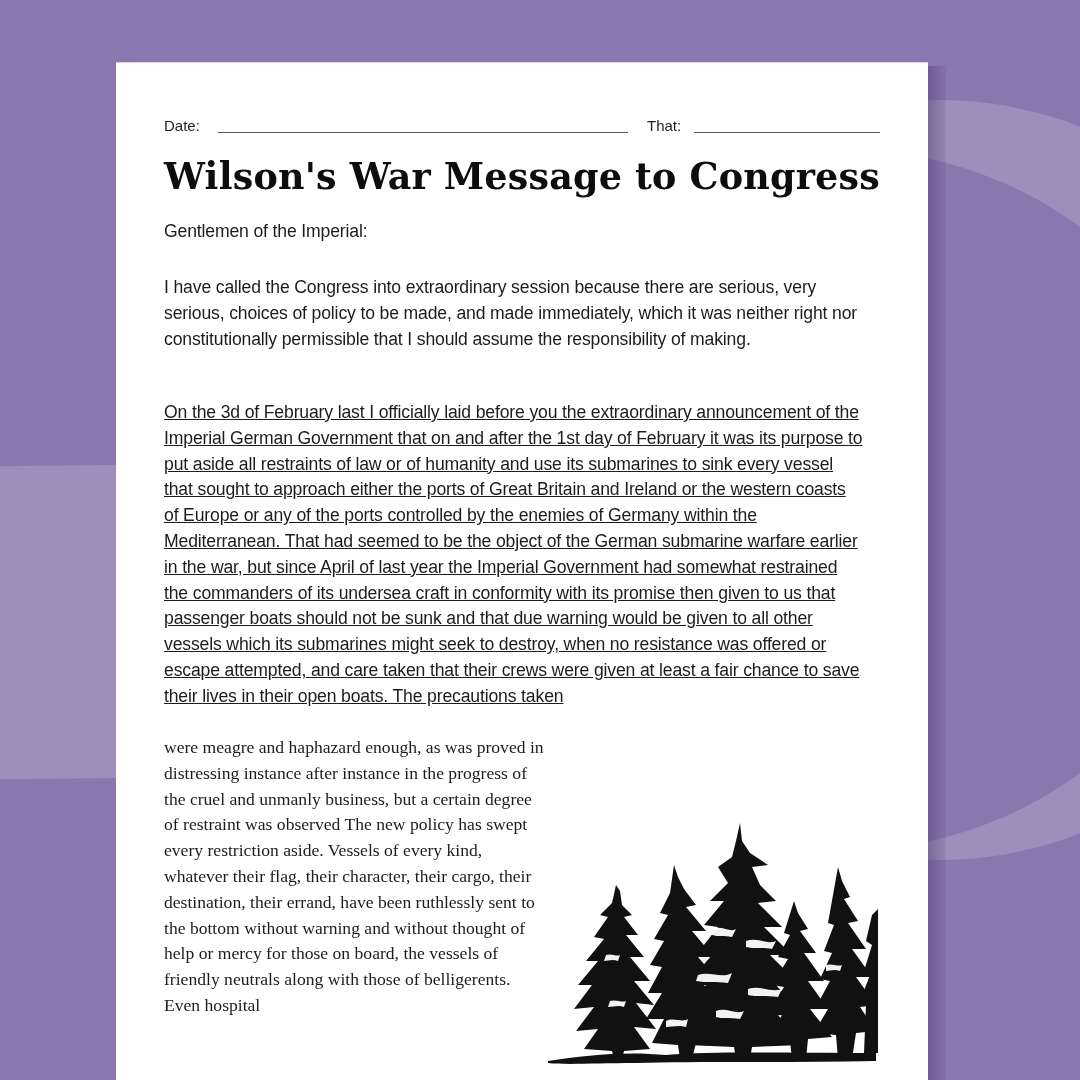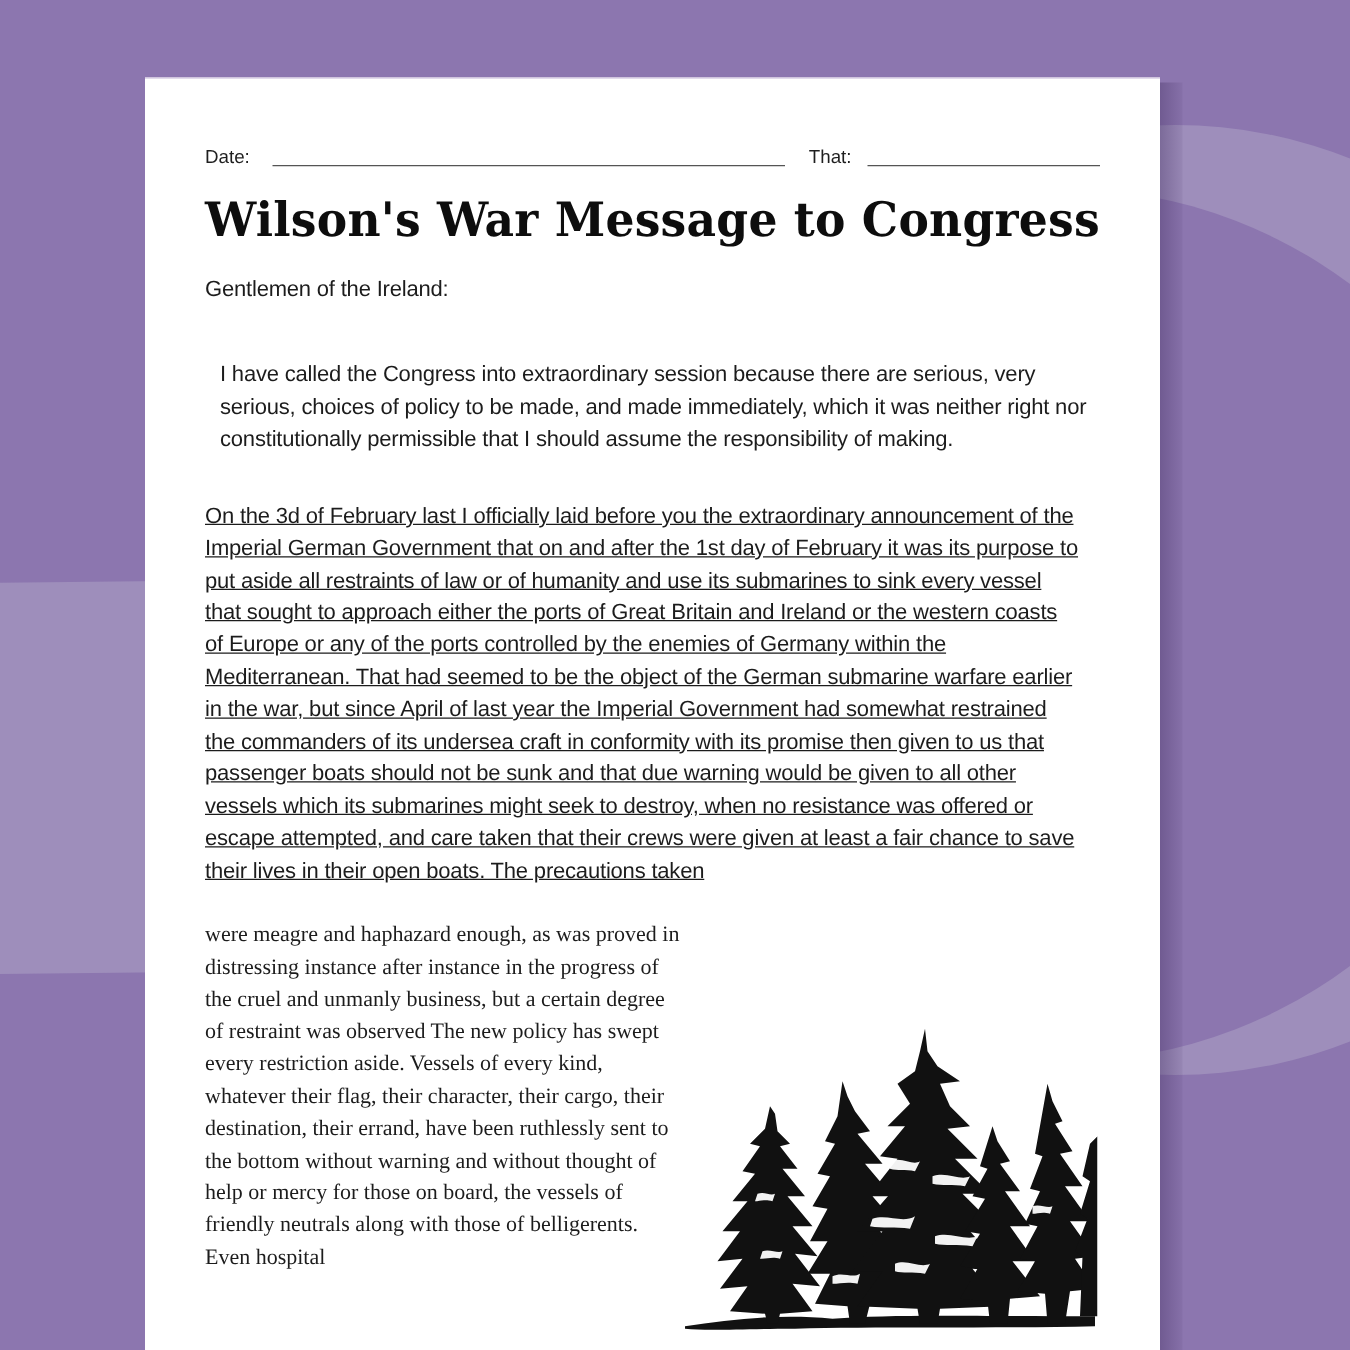--- a/index.html
+++ b/index.html
@@ -43,21 +43,21 @@
       font-family: "DejaVu Serif", "Liberation Serif", serif;
       font-weight: bold; font-size: 38px; color: #0d0d0d; letter-spacing: 0.2px;
       transform: scaleX(0.96);
     }
     .text {
       position: absolute; left: 48px; color: #1c1c1c;
       font-size: 17.6px; line-height: 25.8px;
       letter-spacing: -0.15px;
     }
     .greeting { top: 156px; width: 700px; }
-    .p1 { top: 224px; width: 700px; margin-left: 12px; }
+    .p1 { top: 212px; width: 700px; }
     .p2 { top: 337px; width: 700px; text-decoration: underline; }
     .p3 { top: 672px; width: 385px; font-size: 17.6px; letter-spacing: 0; font-family: Liberation Serif, serif; }
     .text p { margin: 0; }
     .trees {
       position: absolute; left: 430px; top: 742px; width: 332px; height: 262px;
     }
   </style>
 </head>
 <body>
 
@@ -70,21 +70,21 @@
 
   <div class="name-row">
     <span class="lbl" style="left:0;">Date:</span>
     <span class="line" style="left:54px; width:410px;"></span>
     <span class="lbl" style="left:483px;">That:</span>
     <span class="line" style="left:530px; width:186px;"></span>
   </div>
 
   <div class="title">Wilson's War Message to Congress</div>
 
-  <div class="text greeting">Gentlemen of the Ireland:</div>
+  <div class="text greeting">Gentlemen of the Imperial:</div>
 
   <div class="text p1">
     <p>I have called the Congress into extraordinary session because there are serious, very serious, choices of policy to be made, and made immediately, which it was neither right nor constitutionally permissible that I should assume the responsibility of making.</p>
   </div>
 
   <div class="text p2">
     <p>On the 3d of February last I officially laid before you the extraordinary announcement of the Imperial German Government that on and after the 1st day of February it was its purpose to put aside all restraints of law or of humanity and use its submarines to sink every vessel that sought to approach either the ports of Great Britain and Ireland or the western coasts of Europe or any of the ports controlled by the enemies of Germany within the Mediterranean. That had seemed to be the object of the German submarine warfare earlier in the war, but since April of last year the Imperial Government had somewhat restrained the commanders of its undersea craft in conformity with its promise then given to us that passenger boats should not be sunk and that due warning would be given to all other vessels which its submarines might seek to destroy, when no resistance was offered or escape attempted, and care taken that their crews were given at least a fair chance to save their lives in their open boats. The precautions taken</p>
   </div>
 
   <div class="text p3">

